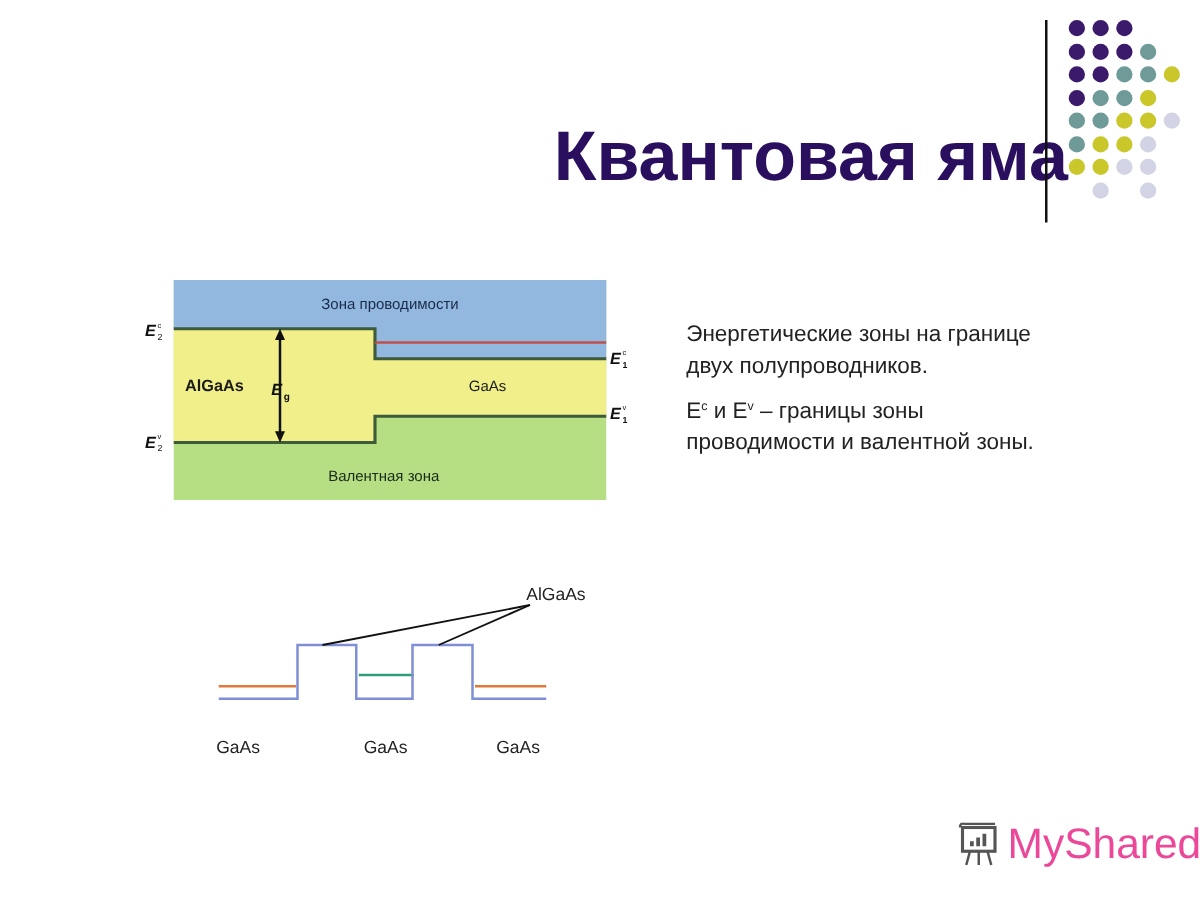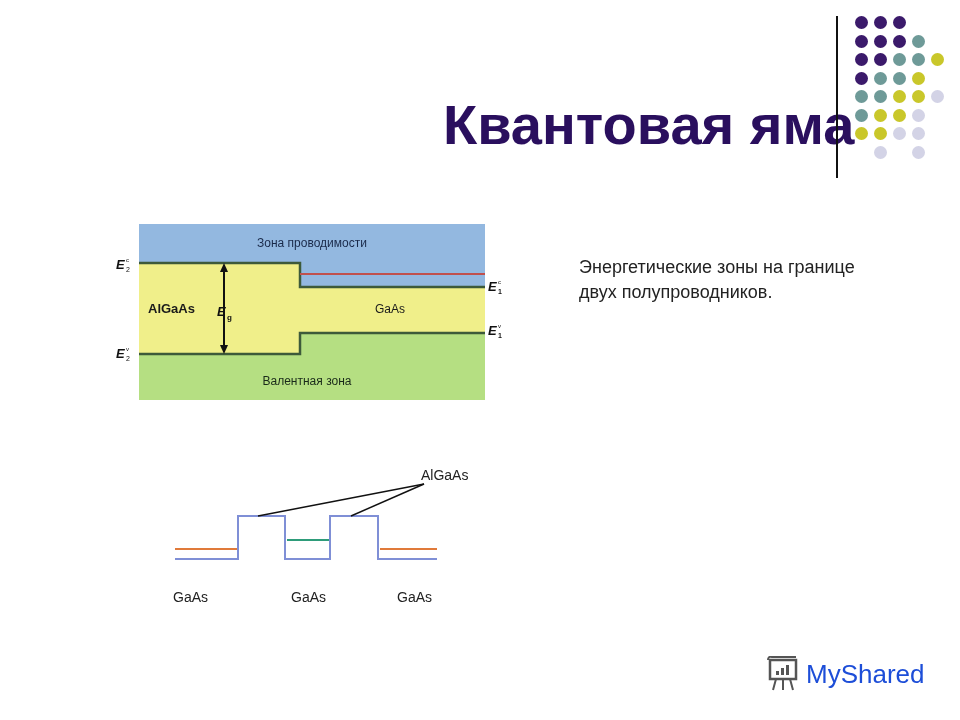--- a/index.html
+++ b/index.html
@@ -1,26 +1,26 @@
 <!DOCTYPE html>
 <html><head>
 <meta charset="utf-8">
 <style>
   html, body { margin:0; padding:0; }
   body { width:960px; height:720px; background:#ffffff; position:relative; overflow:hidden; font-family:"Liberation Sans", sans-serif; }
   .title { position:absolute; left:443px; top:92px; font-size:56px; font-weight:bold; color:#2a0f5e; letter-spacing:0px; white-space:nowrap; }
   .vline { position:absolute; left:836px; top:16px; width:2px; height:162px; background:#111; }
   .dots { position:absolute; left:0; top:0; }
   .dot { position:absolute; width:13px; height:13px; border-radius:50%; }
-  .body-text { position:absolute; left:579px; top:255px; width:300px; font-size:18px; color:#222; line-height:25px; }
+  .body-text { position:absolute; left:549px; top:255px; width:300px; font-size:18px; color:#222; line-height:25px; }
   .body-text p { margin:0 0 8px 0; }
   .body-text sup { font-size:10px; vertical-align:6px; }
   .diagram { position:absolute; left:0; top:0; }
   .logo { position:absolute; left:766px; top:656px; display:flex; align-items:center; }
-  .logo-text { font-size:26px; color:#1d4ed8; margin-left:6px; }
+  .logo-text { font-size:34px; color:#ec4899; margin-left:6px; }
 </style>
 </head>
 <body>
 
 <div class="title">Квантовая яма</div>
 
 <div class="vline"></div>
 <div class="dots" id="dots">
     <div class="dot" style="left: 855px; top: 16px; background: rgb(59, 26, 107);"></div>
     <div class="dot" style="left: 874px; top: 16px; background: rgb(59, 26, 107);"></div>
@@ -100,20 +100,21 @@
     <line x1="351" y1="516" x2="424" y2="484" stroke="#111" stroke-width="1.5"></line>
     <text x="421" y="480" font-family="Liberation Sans, sans-serif" font-size="14" fill="#222">AlGaAs</text>
     <text x="173" y="602" font-family="Liberation Sans, sans-serif" font-size="14" fill="#222">GaAs</text>
     <text x="291" y="602" font-family="Liberation Sans, sans-serif" font-size="14" fill="#222">GaAs</text>
     <text x="397" y="602" font-family="Liberation Sans, sans-serif" font-size="14" fill="#222">GaAs</text>
   </g>
 </svg>
 
 <div class="body-text">
   <p>Энергетические зоны на границе двух полупроводников.</p>
+  <p><span>E</span><sup>c</sup><span> и E</span><sup>v</sup><span> – границы зоны проводимости и валентной зоны.</span></p>
 </div>
 
 <div class="logo">
   <svg width="34" height="36" viewBox="0 0 34 36">
     <rect x="4" y="4" width="26" height="19" fill="none" stroke="#555" stroke-width="2.5"></rect>
     <path d="M2 4 Q2 0 6 1 L30 1" fill="none" stroke="#555" stroke-width="2"></path>
     <rect x="10" y="15" width="3" height="4" fill="#555"></rect>
     <rect x="15" y="12" width="3" height="7" fill="#555"></rect>
     <rect x="20" y="9" width="3" height="10" fill="#555"></rect>
     <line x1="10" y1="23" x2="7" y2="34" stroke="#555" stroke-width="2"></line>

